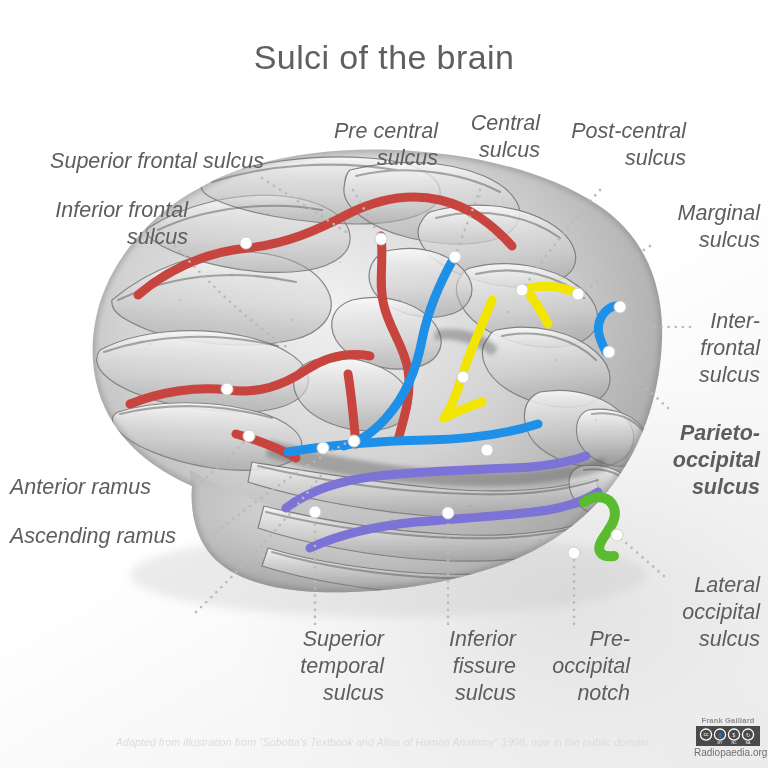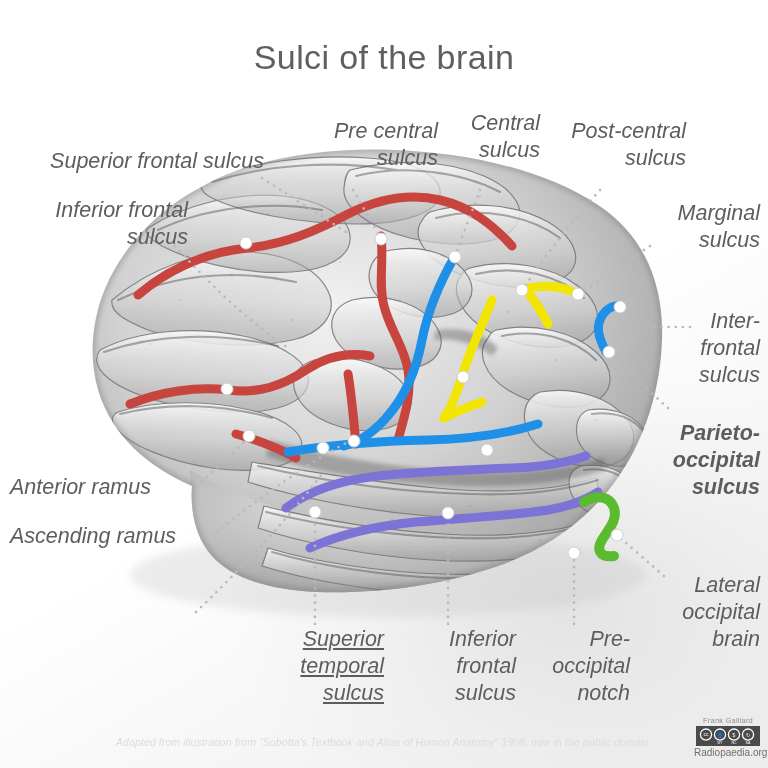--- a/index.html
+++ b/index.html
@@ -24,21 +24,21 @@
     color:#5b5e61;white-space:pre-line;
   }
   .lbl.r{text-align:right;}
   .lbl.c{text-align:right;}
   .lbl.l{text-align:left;}
   .footer{
     position:absolute;left:0;top:736px;width:768px;text-align:center;
     font-style:italic;font-size:10.5px;color:#dcdcdc;letter-spacing:.1px;
   }
   .badge{position:absolute;left:694px;top:716px;width:68px;text-align:center;}
-  .badge .bname{font-size:7.5px;color:#8d8d8d;letter-spacing:.2px;margin-bottom:1px;}
+  .badge .bname{font-size:7.5px;color:#8d8d8d;letter-spacing:.2px;margin-bottom:1px;font-weight:bold;}
   .badge .bsite{font-size:10px;color:#6f6f6f;margin-top:1px;}
   .ccbox{display:block;margin:0 auto;}
 </style>
 </head>
 <body>
 
 <div id="stage">
 
   <svg id="art" viewBox="0 0 768 768">
     <defs>
@@ -258,33 +258,33 @@
   <div class="lbl r" style="left:596px;top:308px;width:164px;">Inter-
 frontal
 sulcus</div>
 
   <div class="lbl r" style="left:596px;top:420px;width:164px;font-weight:bold;">Parieto-
 occipital
 sulcus</div>
 
   <div class="lbl r" style="left:596px;top:572px;width:164px;">Lateral
 occipital
-brain</div>
+sulcus</div>
 
   <div class="lbl l" style="left:10px;top:523px;width:230px;">Ascending ramus</div>
 
   <div class="lbl l" style="left:10px;top:474px;width:220px;">Anterior ramus</div>
 
 
-  <div class="lbl c" style="left:246px;top:626px;width:138px;text-decoration:underline;">Superior
+  <div class="lbl c" style="left:246px;top:626px;width:138px;">Superior
 temporal
 sulcus</div>
 
   <div class="lbl c" style="left:382px;top:626px;width:134px;">Inferior
-frontal
+fissure
 sulcus</div>
 
   <div class="lbl c" style="left:518px;top:626px;width:112px;font-style:italic;">Pre-
 occipital
 notch</div>
 
   <div class="footer">Adapted from illustration from “Sobotta's Textbook and Atlas of Human Anatomy” 1908, now in the public domain.</div>
 
   <div class="badge">
     <div class="bname">Frank Gaillard</div>

